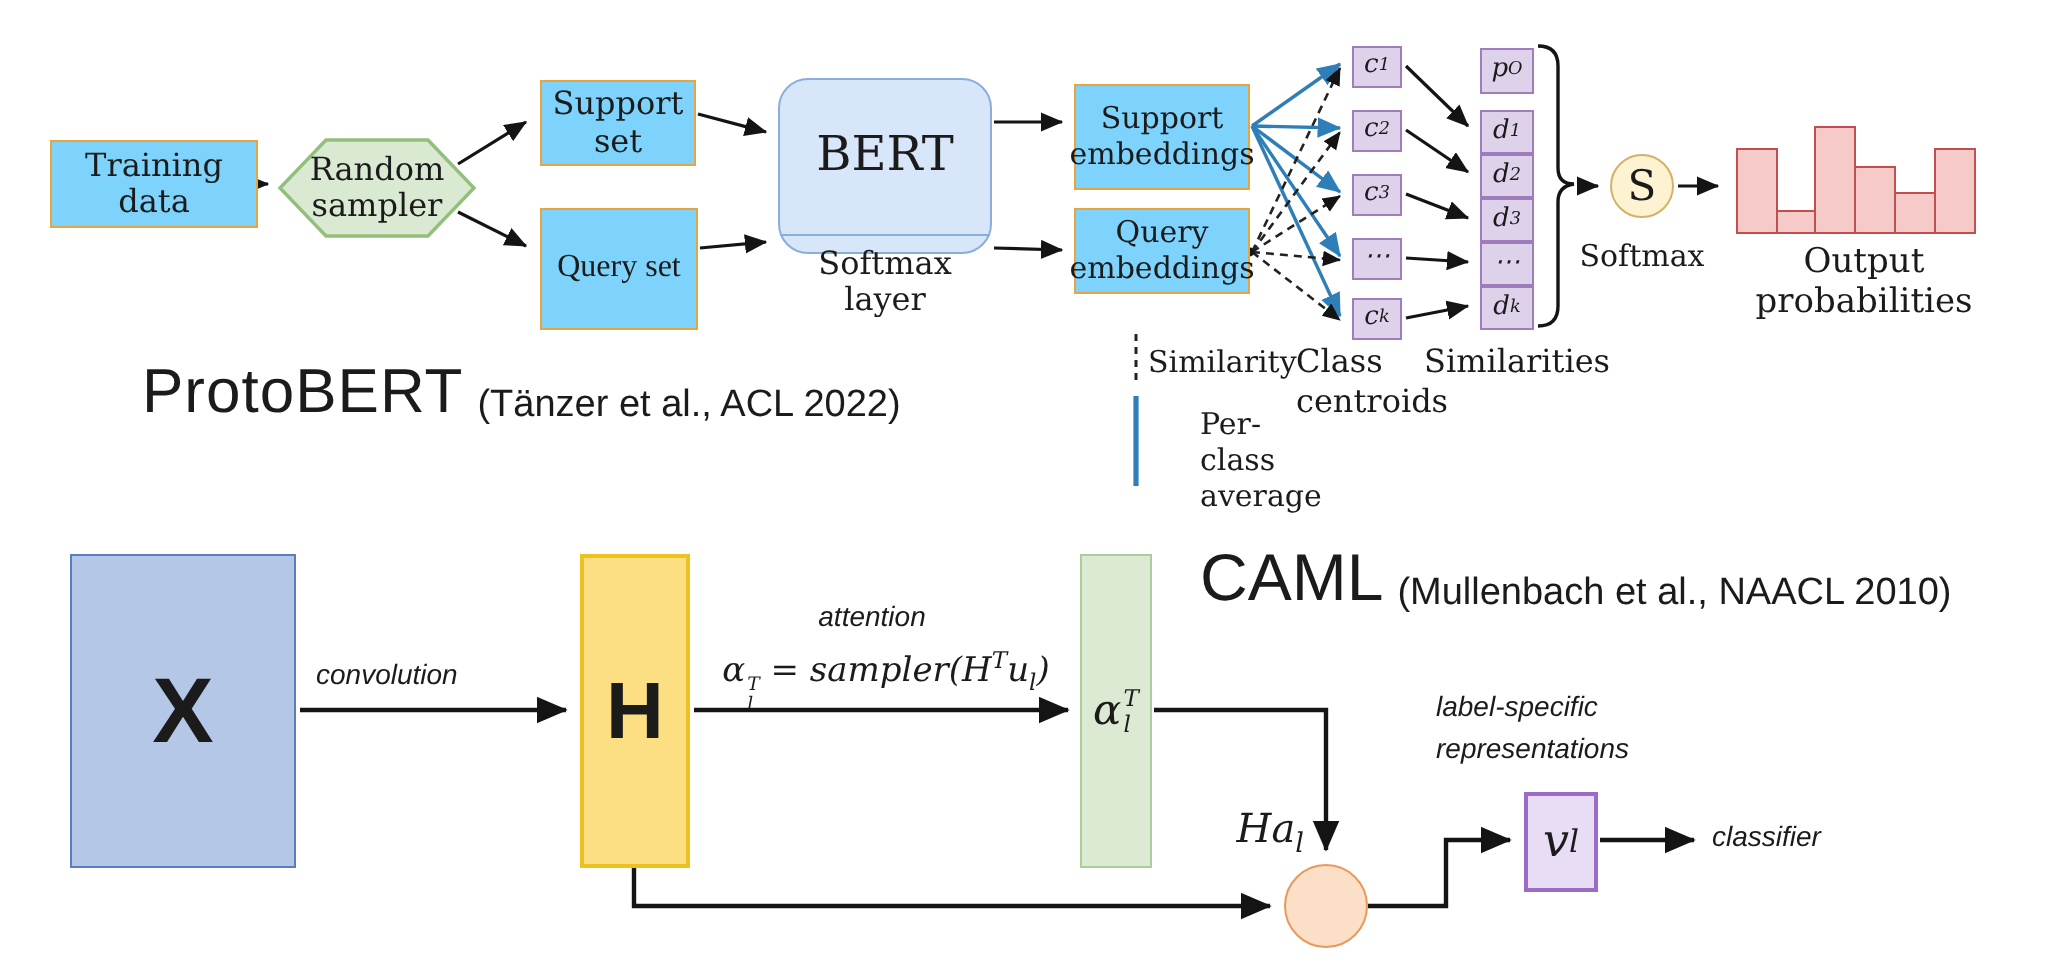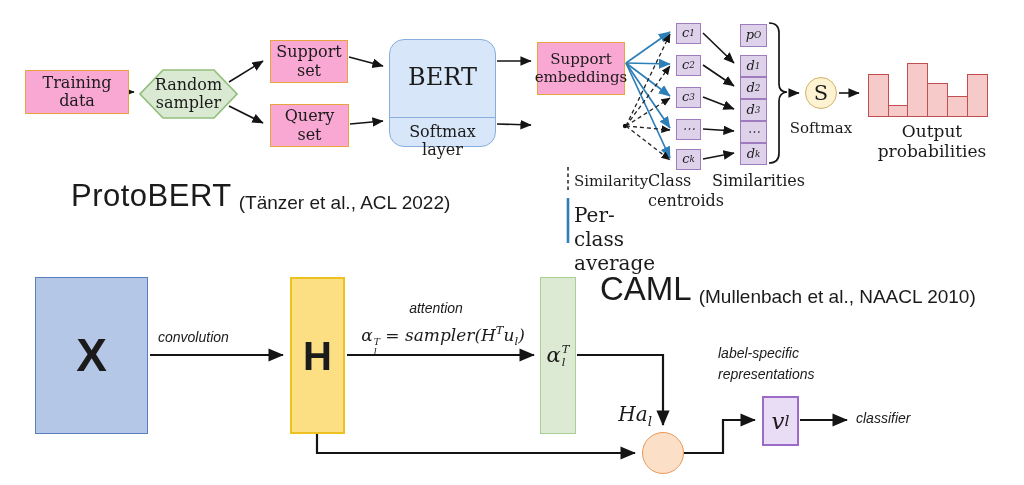--- a/index.html
+++ b/index.html
@@ -5,21 +5,21 @@
   html,body{margin:0;padding:0;background:#fff;}
   #stage{position:relative;width:1024px;height:485px;background:#ffffff;overflow:hidden;
          font-family:"Liberation Sans","DejaVu Sans",sans-serif;color:#1b1b1b;}
   #wires{position:absolute;left:0;top:0;z-index:1;pointer-events:none;}
   .box{position:absolute;box-sizing:border-box;display:flex;align-items:center;justify-content:center;
        text-align:center;z-index:2;line-height:1.15;}
   .serif{font-family:"DejaVu Serif","Liberation Serif",serif;}
   .sans{font-family:"Liberation Sans","DejaVu Sans",sans-serif;}
   .math{font-family:"DejaVu Serif","Liberation Serif",serif;font-style:italic;}
   .lbl{position:absolute;z-index:2;}
-  .peach{background:#f9a8d4;border:1.7px solid #e8a43e;font-size:16px;}
+  .peach{background:#7dd3fc;border:1.7px solid #e8a43e;font-size:16px;}
   .purple{background:#ded2eb;border:1.4px solid #9e7cbe;}
   .bert{background:#d7e6f8;border:1.6px solid #88aede;border-radius:15px;}
   .bert-divider{position:absolute;left:0;right:0;top:77px;height:0;border-top:1.5px solid #88aede;}
   .cbox{width:25px;height:21px;font-size:13px;}
   .dbox{width:27px;height:22px;font-size:13px;}
   sub{font-size:0.68em;}
   sup{font-size:0.68em;}
   .ss{display:inline-flex;flex-direction:column;align-items:flex-start;font-size:0.55em;
       line-height:1.05;vertical-align:-0.5em;margin-left:1px;font-style:italic;}
   .scircle{background:#fdf3d2;border:1.5px solid #d2b268;border-radius:50%;font-size:21px;}
@@ -107,34 +107,37 @@
   </div>
 
   <div class="box serif" style="left:140px;top:70px;width:97px;height:48px;font-size:16px;">
     <span>Random sampler</span>
   </div>
 
   <div class="box peach serif" style="left:270px;top:40px;width:78px;height:43px;">
     <span>Support set</span>
   </div>
 
-  <div class="box peach serif" style="left:270px;top:104px;width:79px;height:43px;">
+  <div class="box peach serif" style="left:270px;top:104px;width:79px;height:61px;font-family:Liberation Serif, serif;">
     <span>Query set</span>
   </div>
 
-  <div class="box bert" style="left:389px;top:39px;width:107px;height:108px;">
+  <div class="box bert" style="left:389px;top:39px;width:107px;height:88px;">
     <div class="bert-divider"></div>
     <span class="serif" style="position:absolute;top:24px;left:0;right:0;font-size:24px;">BERT</span>
     <span class="serif" style="position:absolute;top:83px;left:0;right:0;font-size:16px;">Softmax layer</span>
   </div>
 
   <div class="box peach serif" style="left:537px;top:42px;width:88px;height:53px;font-size:15px;">
     <span>Support embeddings</span>
   </div>
 
+  <div class="box peach serif" style="left:537px;top:104px;width:88px;height:43px;font-size:15px;">
+    <span>Query embeddings</span>
+  </div>
 
   <div class="box purple math cbox" style="left:676px;top:23px;">
     <span>c</span>
       <sub>1</sub>
     </div>
   <div class="box purple math cbox" style="left:676px;top:55px;">
     <span>c</span>
       <sub>2</sub>
     </div>
   <div class="box purple math cbox" style="left:676px;top:87px;">
@@ -187,21 +190,21 @@
       <div class="bar" style="height: 34px;"></div>
       <div class="bar" style="height: 21px;"></div>
       <div class="bar" style="height: 43px;"></div>
     </div>
   <div class="lbl serif" style="left:860px;top:121px;width:144px;text-align:center;font-size:17px;">Output probabilities</div>
 
   <div class="lbl serif" style="left:648px;top:171px;width:70px;text-align:left;font-size:16px;line-height:1.25;">Class centroids</div>
   <div class="lbl serif" style="left:712px;top:171px;width:80px;text-align:center;font-size:16px;">Similarities</div>
 
   <div class="lbl serif" style="left:574px;top:172px;font-size:15px;">Similarity</div>
-  <div class="lbl serif" style="left:574px;top:203px;width:62px;font-size:20px;line-height:1.2;">Per-class average</div>
+  <div class="lbl serif" style="left:600px;top:203px;width:62px;font-size:15px;line-height:1.2;">Per-class average</div>
 
   <div class="title-row" style="left:71px;top:178px;">
     <span class="sans title-big">ProtoBERT</span>
     <span class="sans title-cite">(Tänzer et al., ACL 2022)</span>
   </div>
 
   <div class="box xbox sans" style="left:35px;top:277px;width:113px;height:157px;">
     <span>X</span>
   </div>
 

